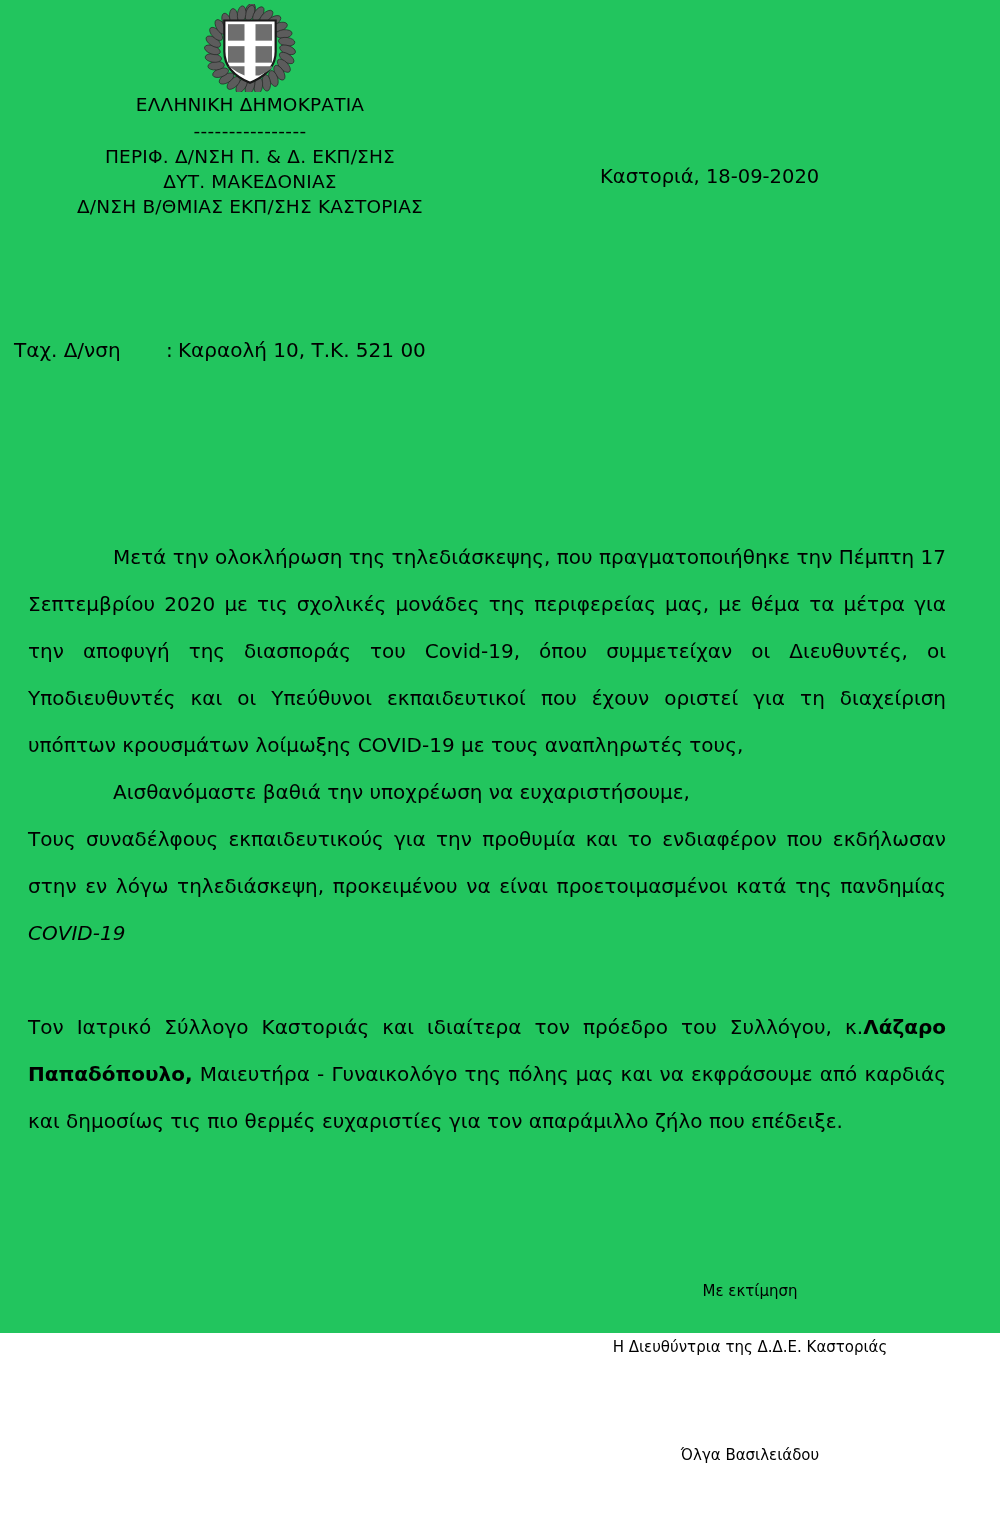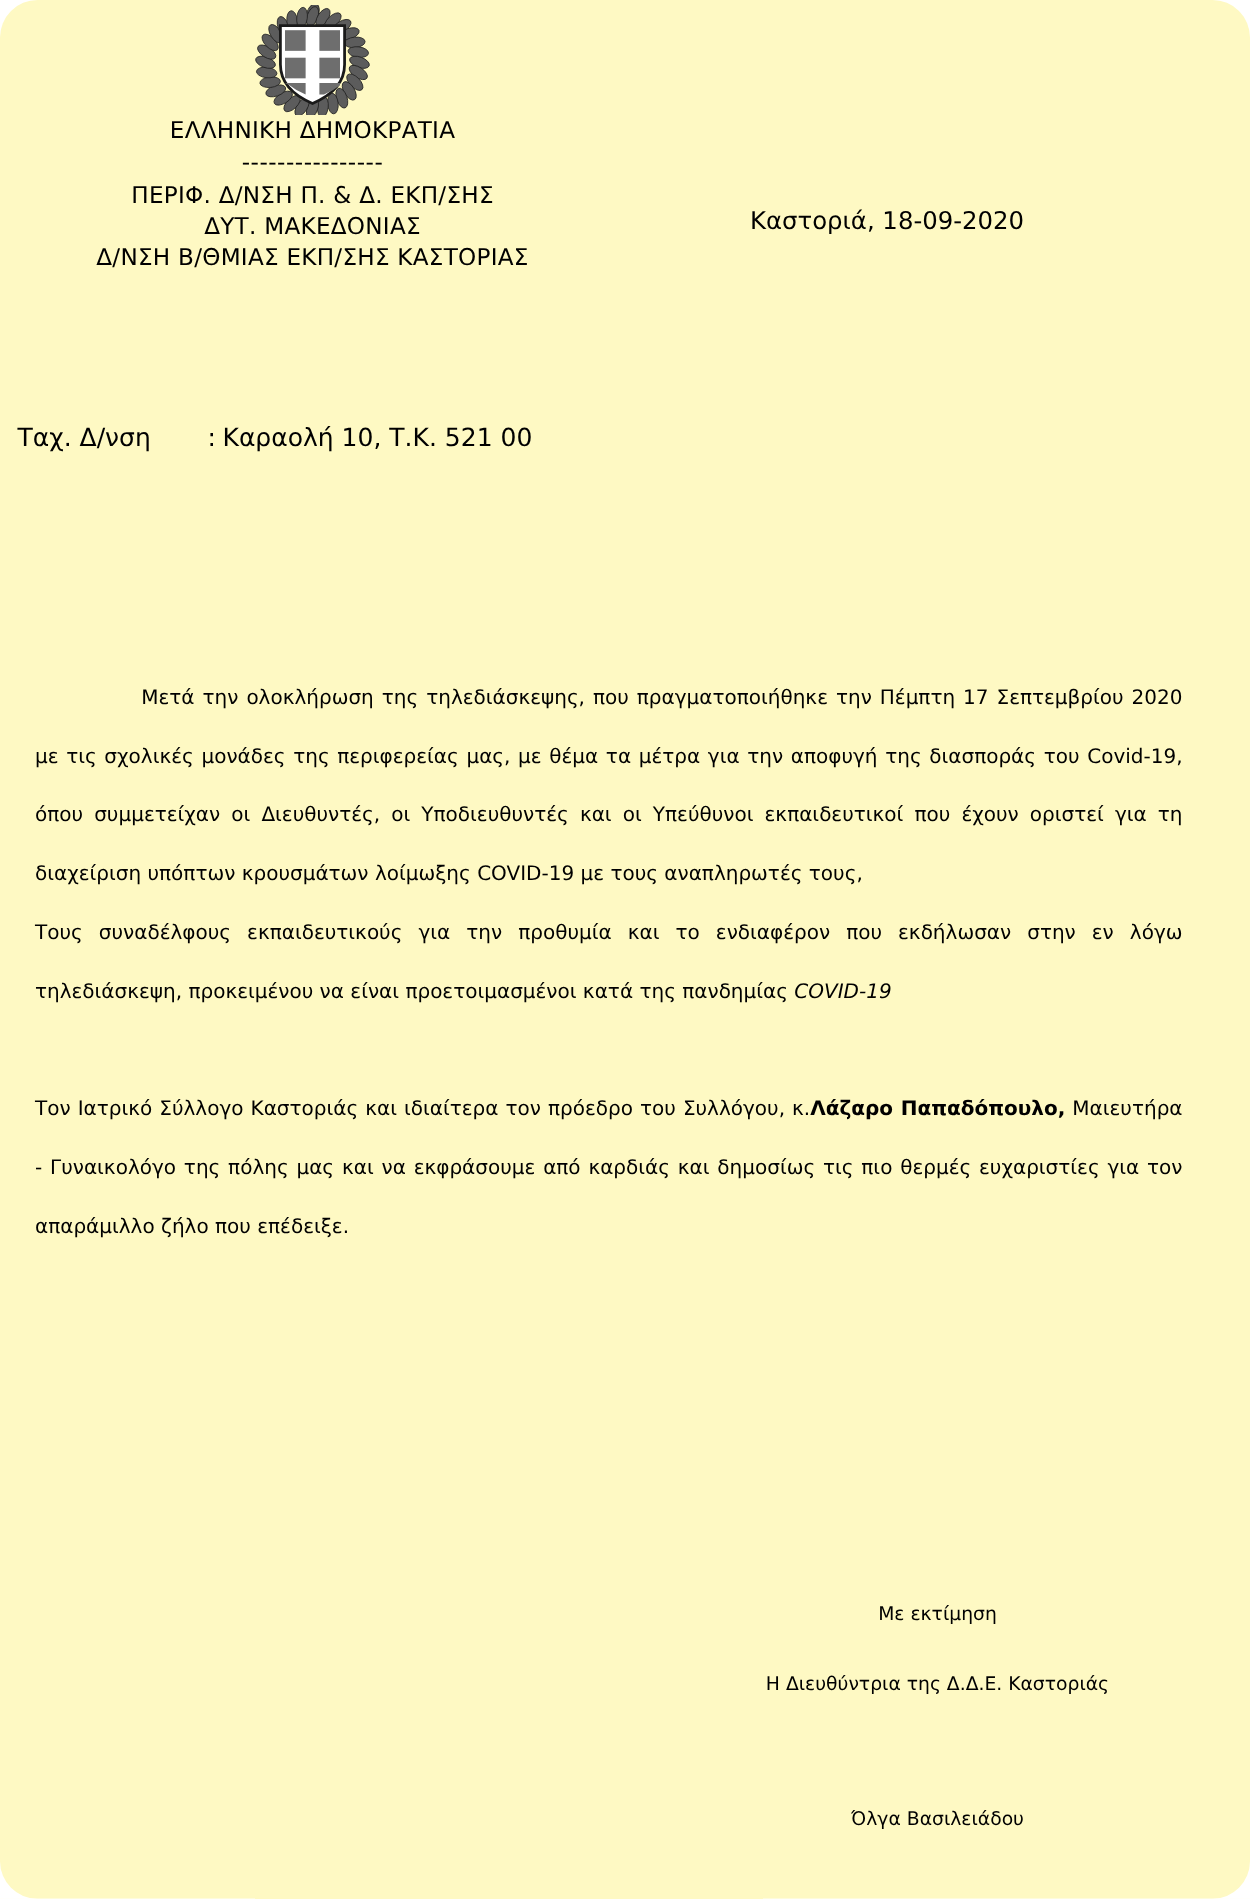--- a/index.html
+++ b/index.html
@@ -13,23 +13,22 @@
     height: 1519px;
     position: relative;
     font-family: "DejaVu Sans", "Liberation Sans", sans-serif;
     color: #000000;
     overflow: hidden;
   }
 
   .page {
     position: relative;
     width: 1000px;
-    height: 1519px;
-    background: #fef9c3;
-    border-radius: 30px;
+    height: 1333px;
+    background: #22c55e;
   }
 
   
   .letterhead {
     position: absolute;
     left: 0;
     top: 0;
     width: 500px;
     text-align: center;
   }
@@ -105,21 +104,21 @@
   }
 
   .body-area {
     position: absolute;
     left: 28px;
     top: 534px;
     width: 918px;
   }
 
   .para {
-    font-size: 16px;
+    font-size: 20px;
     line-height: 47px;
     text-align: justify;
     text-justify: inter-word;
     margin: 0;
   }
   .para.indent {
     text-indent: 85px;
   }
   .para.noindent {
     text-indent: 0;
@@ -222,20 +221,21 @@
     <span class="contact-row">
       <span class="contact-label">Ταχ. Δ/νση</span><span class="contact-sep">:</span><span>Καραολή 10, Τ.Κ. 521 00</span>
     </span>
   </div>
 
 
   <div class="body-area">
 
     <p class="para indent"><span>Μετά την ολοκλήρωση της τηλεδιάσκεψης, που πραγματοποιήθηκε  την Πέμπτη 17 Σεπτεμβρίου 2020 με τις σχολικές μονάδες της περιφερείας μας, με θέμα τα μέτρα για την αποφυγή της διασποράς του Covid-19, όπου συμμετείχαν οι Διευθυντές, οι Υποδιευθυντές και οι  Υπεύθυνοι εκπαιδευτικοί που έχουν οριστεί για τη διαχείριση υπόπτων κρουσμάτων λοίμωξης COVID-19  με τους  αναπληρωτές τους,</span></p>
 
+    <p class="para indent"><span>Αισθανόμαστε βαθιά την υποχρέωση να ευχαριστήσουμε,</span></p>
 
     <p class="para noindent"><span>Τους συναδέλφους εκπαιδευτικούς για την προθυμία και το ενδιαφέρον που εκδήλωσαν στην εν λόγω τηλεδιάσκεψη, προκειμένου να είναι προετοιμασμένοι κατά της πανδημίας </span><em class="it">COVID-19</em></p>
 
     <div class="spacer-line"></div>
 
     <p class="para noindent"><span>Τον Ιατρικό Σύλλογο Καστοριάς και ιδιαίτερα τον πρόεδρο του Συλλόγου, κ.</span><strong class="bd">Λάζαρο Παπαδόπουλο,</strong><span> Μαιευτήρα - Γυναικολόγο της πόλης μας  και  να εκφράσουμε από καρδιάς και δημοσίως τις πιο θερμές ευχαριστίες για τον απαράμιλλο ζήλο που επέδειξε.</span></p>
   </div>
 
   <div class="signature">
     <span class="sig-line">Με εκτίμηση</span>

